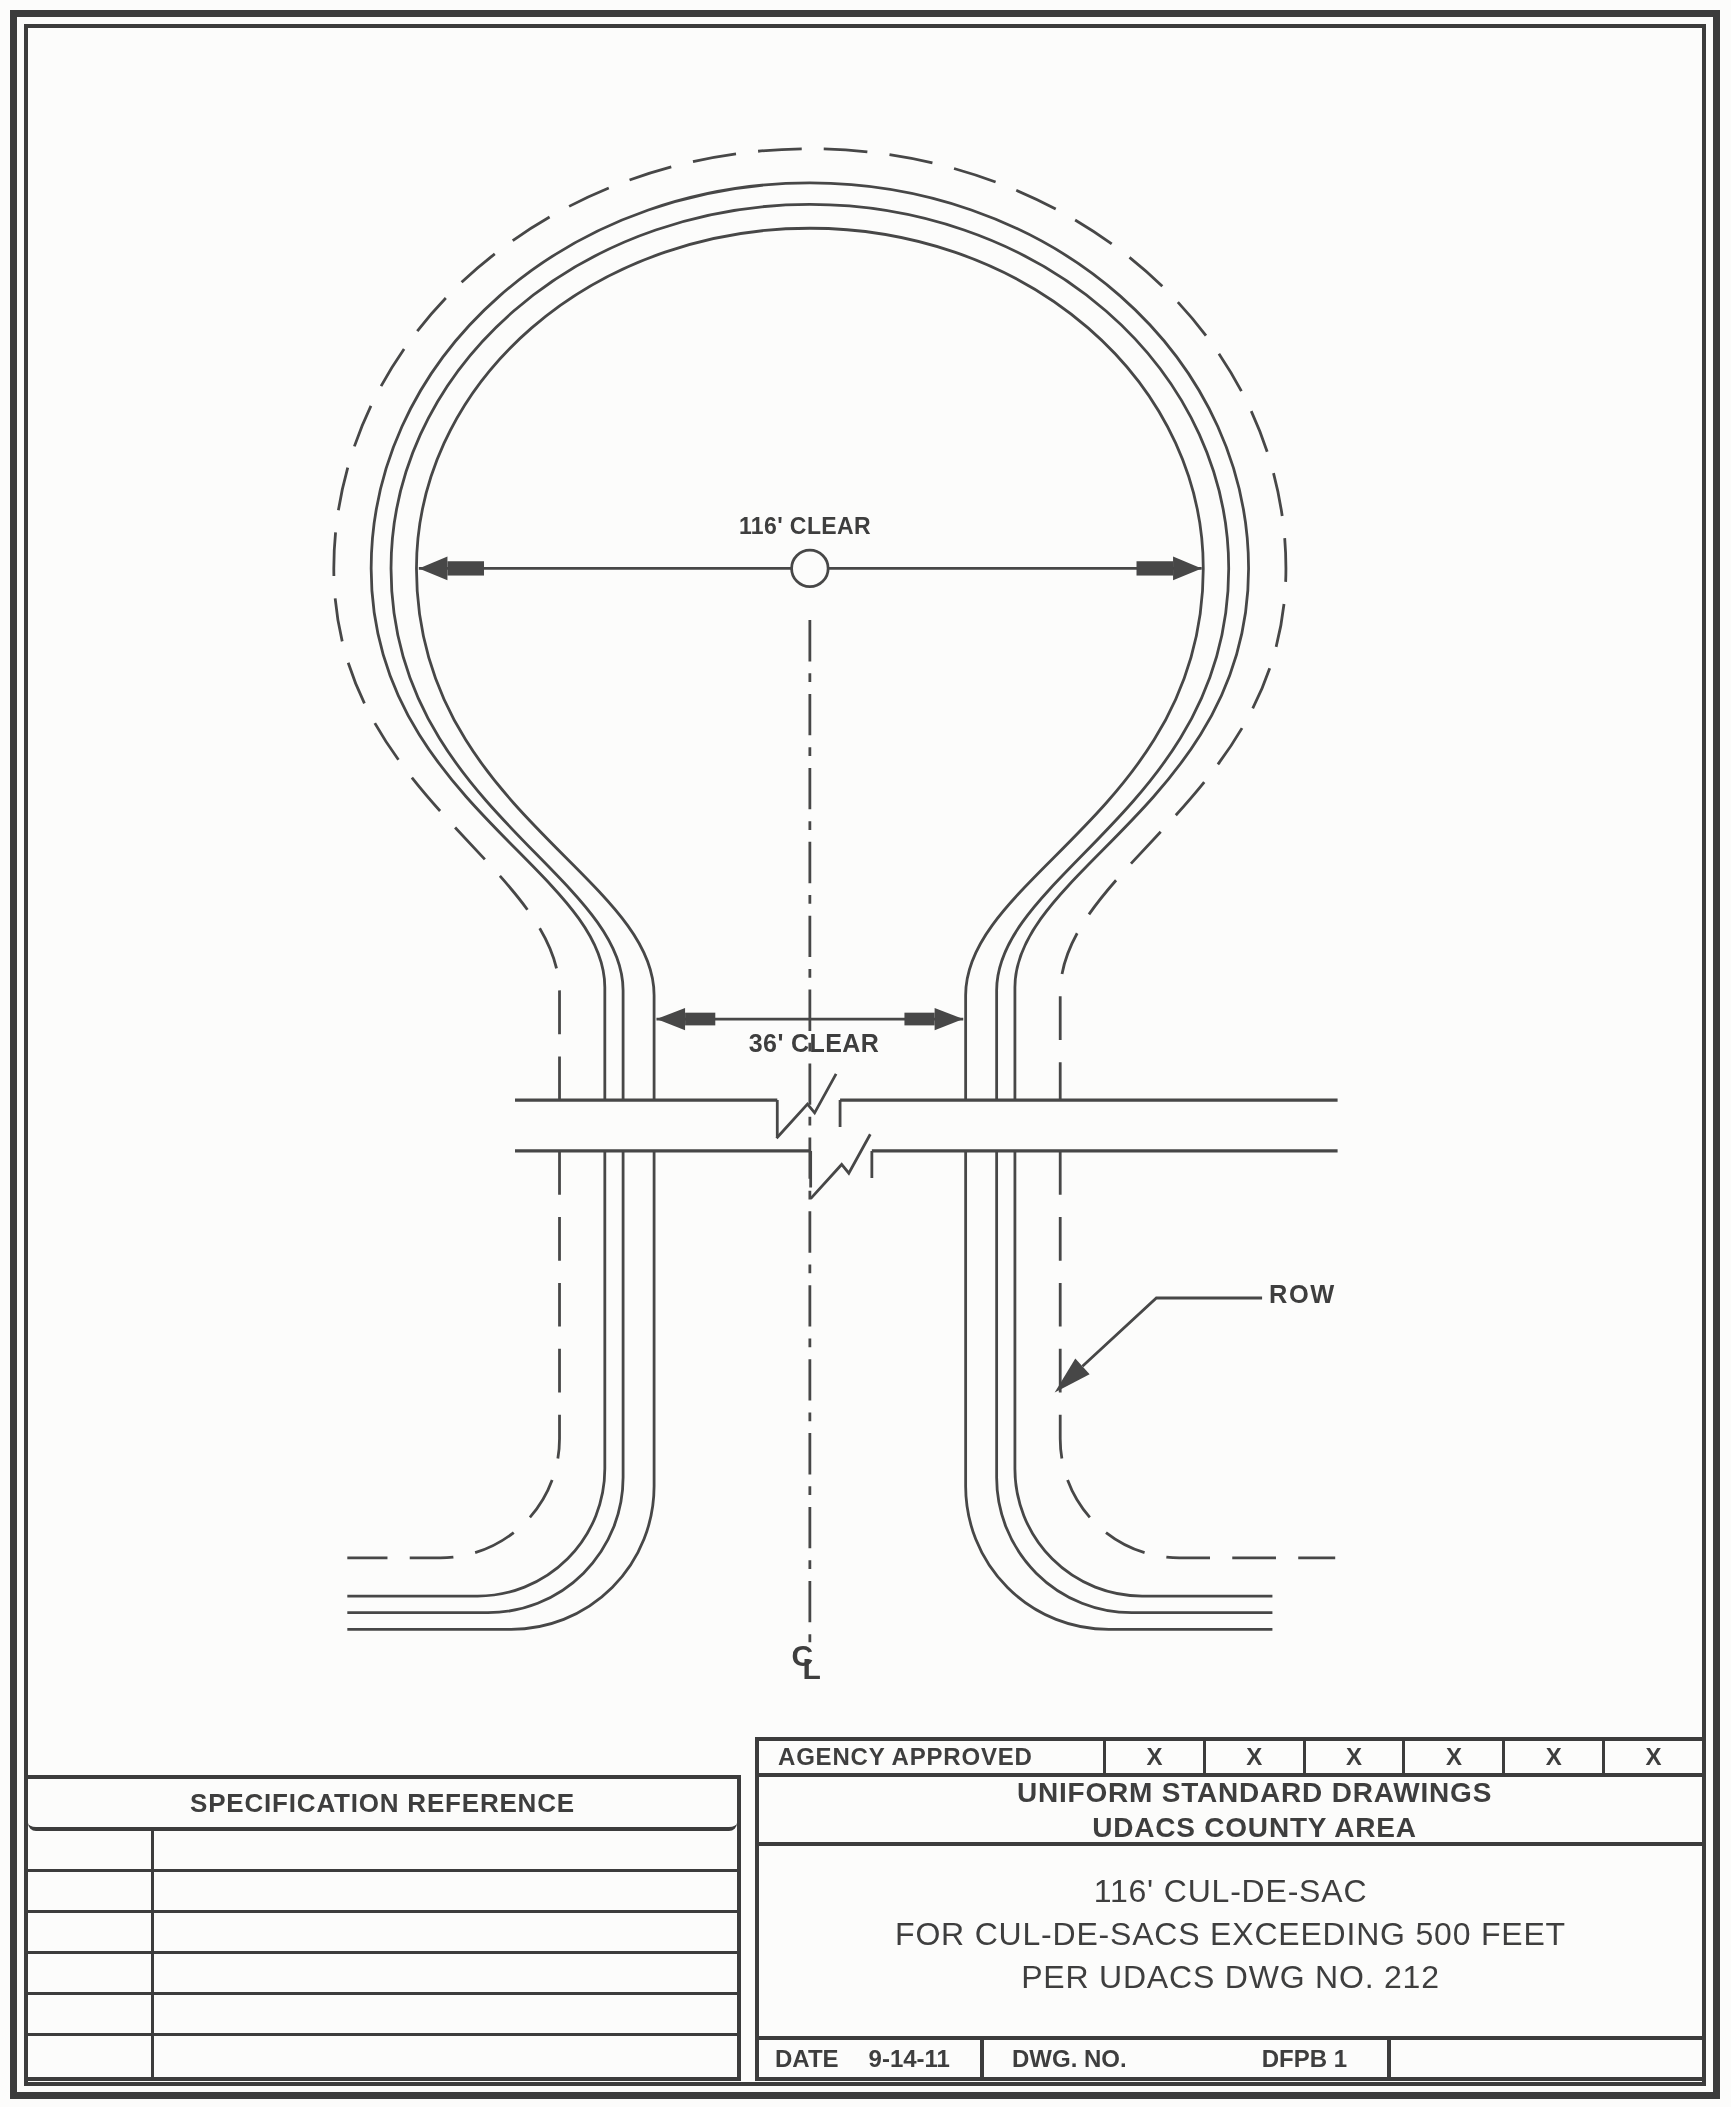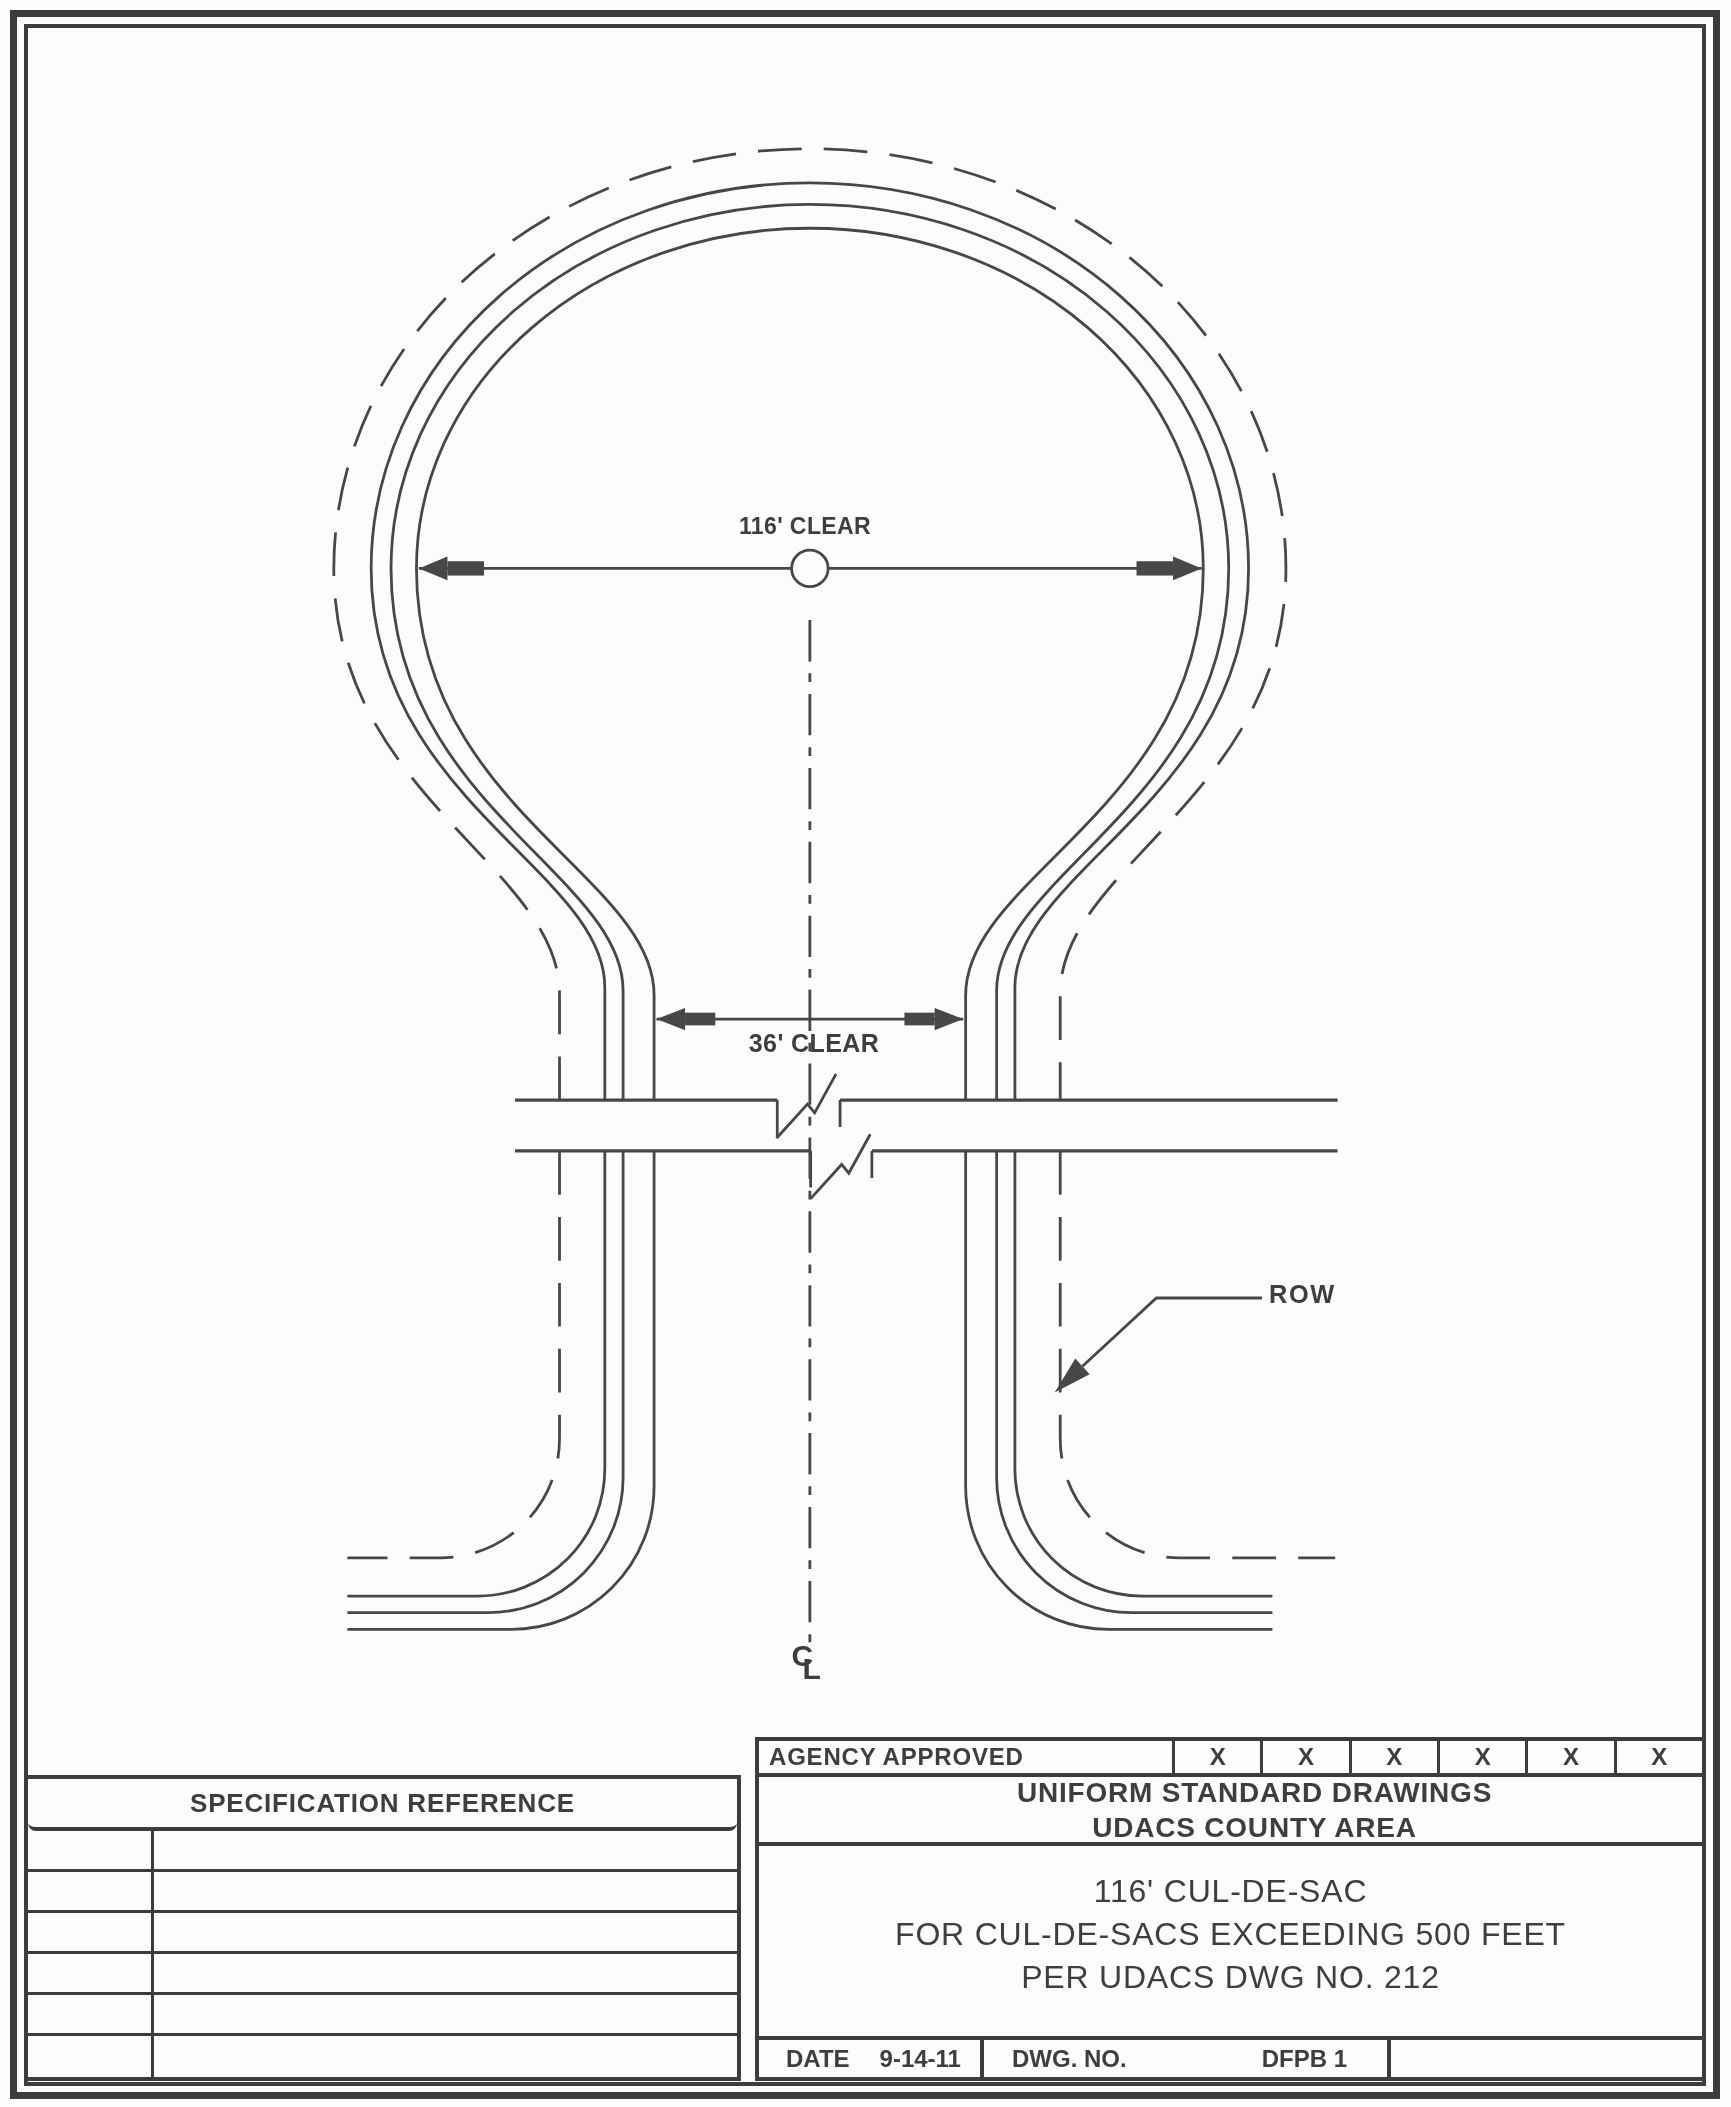--- a/index.html
+++ b/index.html
@@ -21,33 +21,33 @@
   .spec-head{height:52px;border-bottom:4px solid #3c3c3c;display:flex;align-items:center;
              justify-content:center;font-size:26px;font-weight:bold;letter-spacing:0.8px;box-sizing:border-box;border-radius:8px;}
   .spec-row{height:41px;border-bottom:3.2px solid #3c3c3c;display:flex;box-sizing:border-box;}
   .spec-row:last-child{border-bottom:none;}
   .spec-c1{width:126px;border-right:3.2px solid #3c3c3c;box-sizing:border-box;}
   .spec-c2{flex:1;}
   
   .tb{position:absolute;left:755px;top:1737px;width:951px;height:344px;border:4px solid #3c3c3c;
       background:#fcfcfb;box-sizing:border-box;display:flex;flex-direction:column;}
   .tb-agency{height:36px;border-bottom:4px solid #3c3c3c;display:flex;box-sizing:border-box;}
-  .tb-agency .ag-label{width:416px;border-right:3.2px solid #3c3c3c;display:flex;align-items:center;
-      padding-left:10px;font-size:24px;font-weight:bold;letter-spacing:0.8px;box-sizing:border-box;}
+  .tb-agency .ag-label{width:347px;border-right:3.2px solid #3c3c3c;display:flex;align-items:center;
+      padding-left:19px;font-size:24px;font-weight:bold;letter-spacing:0.8px;box-sizing:border-box;}
   .tb-agency .ag-x{flex:1;border-right:3.2px solid #3c3c3c;display:flex;align-items:center;
       justify-content:center;font-size:24px;font-weight:bold;box-sizing:border-box;}
   .tb-agency .ag-x:last-child{border-right:none;}
   .tb-org{height:69px;border-bottom:4.8px solid #3c3c3c;display:flex;flex-direction:column;
       align-items:center;justify-content:center;font-size:28px;font-weight:bold;
       letter-spacing:0.8px;line-height:35px;box-sizing:border-box;padding-left:48px;}
   .tb-title{flex:1;display:flex;flex-direction:column;align-items:center;
       padding-top:24px;font-size:32px;font-weight:normal;letter-spacing:0.8px;line-height:43px;box-sizing:border-box;}
   .tb-bottom{height:41px;border-top:4px solid #3c3c3c;display:flex;box-sizing:border-box;}
   .tb-date{width:225px;border-right:4px solid #3c3c3c;display:flex;align-items:center;
-      padding-left:27px;font-size:24px;font-weight:bold;box-sizing:border-box;}
+      padding-left:16px;font-size:24px;font-weight:bold;box-sizing:border-box;}
   .tb-date .val{margin-left:30px;}
   .tb-dwg{width:407px;border-right:4px solid #3c3c3c;display:flex;align-items:center;
       padding-left:28px;font-size:24px;font-weight:bold;box-sizing:border-box;}
   .tb-dwg .val{margin-left:135px;}
   .tb-empty{flex:1;}
 </style>
 </head>
 <body>
 
 <div class="sheet">

